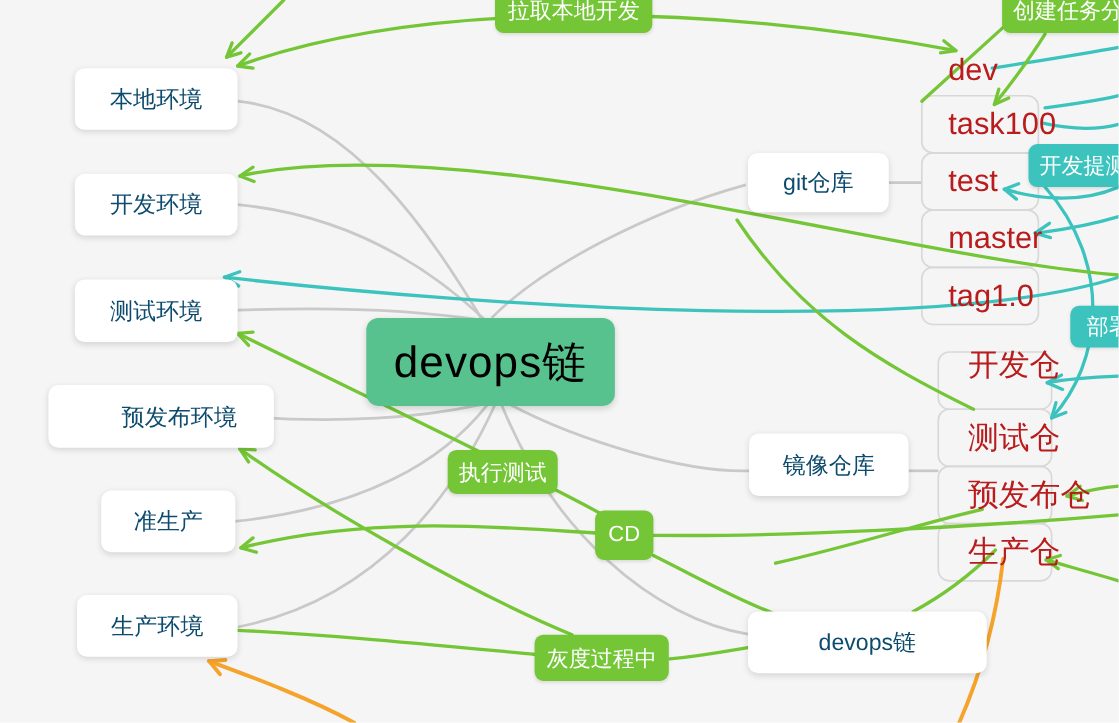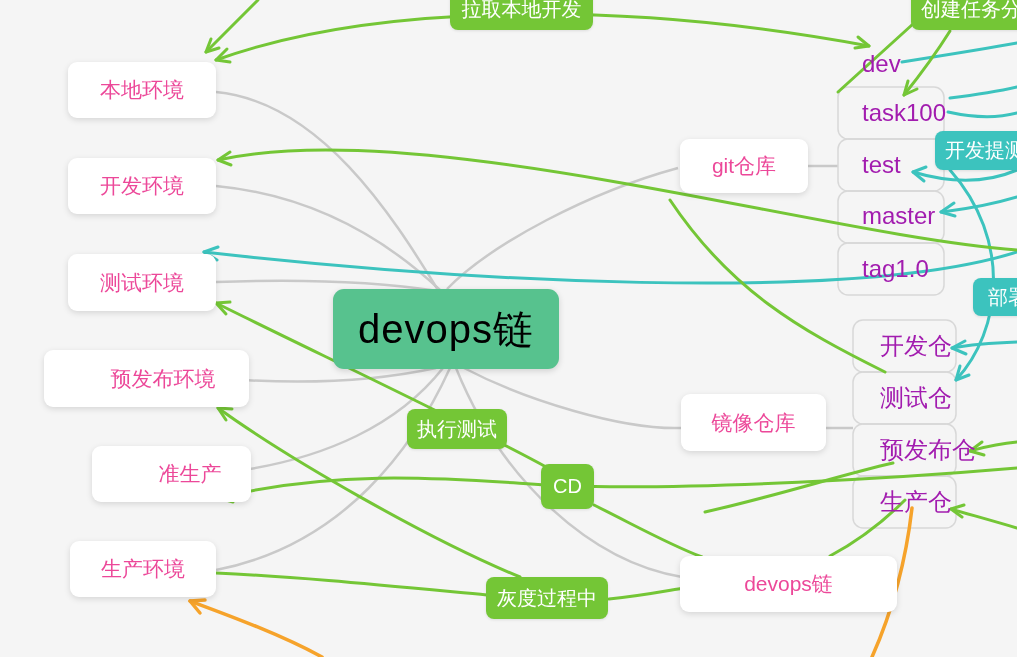--- a/index.html
+++ b/index.html
@@ -6,31 +6,31 @@
   body{font-family:"Liberation Sans","DejaVu Sans",sans-serif;}
   #canvas{
     position:relative;width:1017px;height:657px;overflow:hidden;
     background:#f5f5f5;
   }
   #edge-layer{position:absolute;left:0;top:0;z-index:1;}
   .node{
     position:absolute;z-index:2;background:#ffffff;border-radius:9px;
     box-shadow:0 2px 6px rgba(0,0,0,0.13);
     display:flex;align-items:center;justify-content:center;
-    color:#ec4899;font-size:21px;white-space:nowrap;
+    color:#0c4a6e;font-size:21px;white-space:nowrap;
   }
   .central{
     position:absolute;z-index:2;background:#57c28e;border-radius:11px;
     box-shadow:0 2px 6px rgba(0,0,0,0.15);
     display:flex;align-items:center;justify-content:center;
     color:#000000;font-size:40px;font-weight:300;letter-spacing:1px;white-space:nowrap;
   }
   .branch-text{
     position:absolute;z-index:2;display:flex;align-items:center;
-    color:#a21caf;font-size:24px;white-space:nowrap;
+    color:#b91c1c;font-size:28px;white-space:nowrap;
   }
   .edge-label{
     position:absolute;z-index:3;border-radius:8px;
     display:flex;align-items:center;justify-content:center;
     color:#ffffff;font-size:20px;white-space:nowrap;overflow:hidden;
     box-shadow:0 1px 3px rgba(0,0,0,0.10);
   }
   .lbl-green{background:#74c636;}
   .lbl-teal{background:#3cc3be;}
   .gray-e{stroke:#c9c9c9;stroke-width:2.5;fill:none;}
@@ -123,34 +123,34 @@
       <path class="org ar" d="M200,613 L190,601 L205,600"></path>
     </g>
   </svg>
 
   <div class="central" style="left:333px;top:289px;width:226px;height:80px;">devops链</div>
 
   <div class="node" style="left:68px;top:62px;width:148px;height:56px;">本地环境</div>
   <div class="node" style="left:68px;top:158px;width:148px;height:56px;">开发环境</div>
   <div class="node" style="left:68px;top:254px;width:148px;height:57px;">测试环境</div>
   <div class="node" style="left:44px;top:350px;width:172px;height:57px;padding-left:33px;">预发布环境</div>
-  <div class="node" style="left:92px;top:446px;width:122px;height:56px;padding-left:37px;">准生产</div>
+  <div class="node" style="left:92px;top:446px;width:122px;height:56px;">准生产</div>
   <div class="node" style="left:70px;top:541px;width:146px;height:56px;">生产环境</div>
 
   <div class="node" style="left:680px;top:139px;width:128px;height:54px;">git仓库</div>
   <div class="node" style="left:681px;top:394px;width:145px;height:57px;">镜像仓库</div>
   <div class="node" style="left:680px;top:556px;width:217px;height:56px;">devops链</div>
 
   <div class="branch-text" style="left:862px;top:48px;height:32px;">dev</div>
   <div class="branch-text" style="left:862px;top:87px;height:52px;">task100</div>
   <div class="branch-text" style="left:862px;top:139px;height:52px;">test</div>
   <div class="branch-text" style="left:862px;top:190px;height:52px;">master</div>
   <div class="branch-text" style="left:862px;top:243px;height:52px;">tag1.0</div>
 
-  <div class="branch-text" style="left:880px;top:320px;height:52px;">开发仓</div>
+  <div class="branch-text" style="left:880px;top:306px;height:52px;">开发仓</div>
   <div class="branch-text" style="left:880px;top:372px;height:52px;">测试仓</div>
   <div class="branch-text" style="left:880px;top:424px;height:52px;">预发布仓</div>
   <div class="branch-text" style="left:880px;top:476px;height:52px;">生产仓</div>
 
   <div class="edge-label lbl-green" style="left:450px;top:-12px;width:143px;height:42px;">拉取本地开发</div>
   <div class="edge-label lbl-green" style="left:911px;top:-12px;width:120px;height:42px;">创建任务分</div>
   <div class="edge-label lbl-teal" style="left:935px;top:131px;width:100px;height:39px;">开发提测</div>
   <div class="edge-label lbl-teal" style="left:973px;top:278px;width:70px;height:38px;">部署</div>
   <div class="edge-label lbl-green" style="left:407px;top:409px;width:100px;height:40px;">执行测试</div>
   <div class="edge-label lbl-green" style="left:541px;top:464px;width:53px;height:45px;">CD</div>

